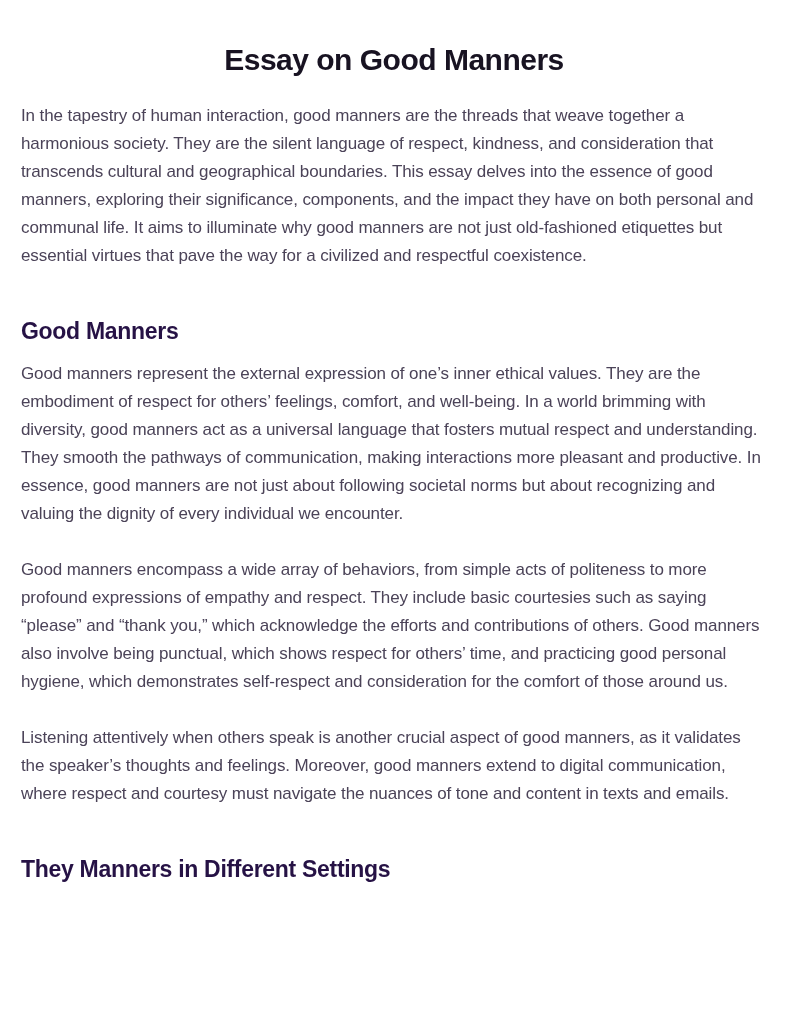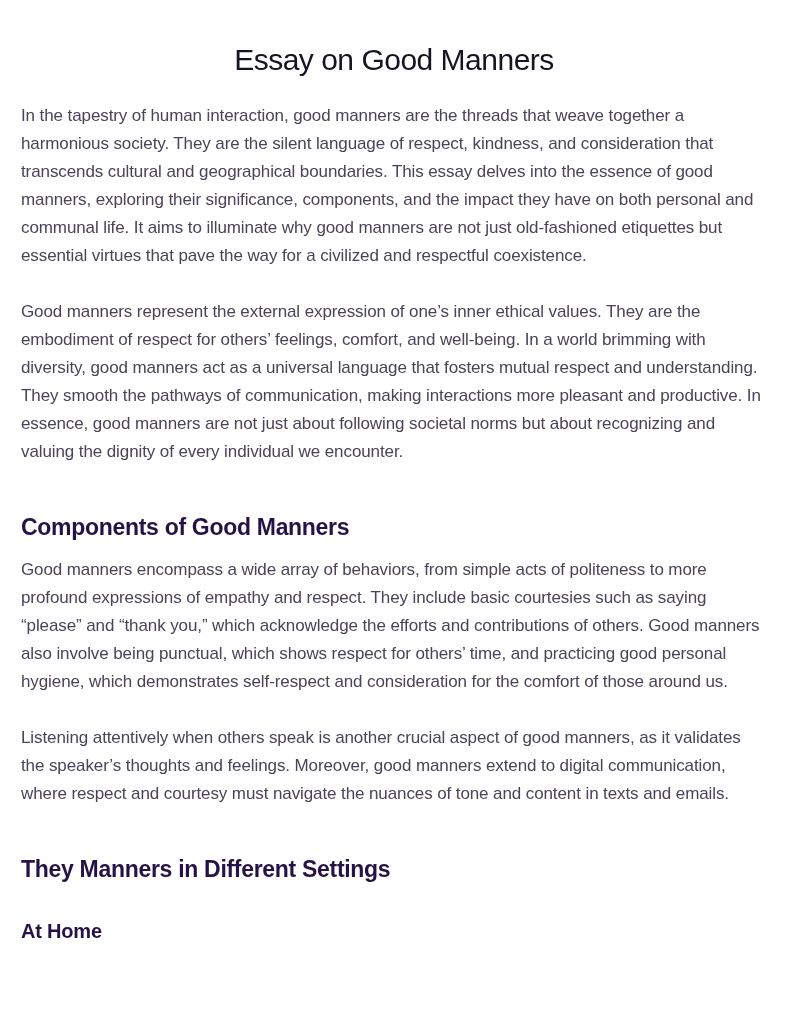--- a/index.html
+++ b/index.html
@@ -15,21 +15,21 @@
     height: 1024px;
     padding: 0 21px;
     overflow: hidden;
     background: #ffffff;
   }
   .essay-title {
     margin: 42px 0 24px;
     text-align: center;
     font-size: 30px;
     line-height: 36px;
-    font-weight: 400;
+    font-weight: 700;
     letter-spacing: -0.5px;
     color: #181322;
   }
   .body-paragraph {
     margin: 0 0 28px;
     font-size: 17px;
     line-height: 28px;
     letter-spacing: -0.1px;
     color: #4b4358;
   }
@@ -53,27 +53,26 @@
 </head>
 <body>
 
 <div class="page">
   <article>
 
     <h1 class="essay-title">Essay on Good Manners</h1>
 
     <p class="body-paragraph">In the tapestry of human interaction, good manners are the threads that weave together a harmonious society. They are the silent language of respect, kindness, and consideration that transcends cultural and geographical boundaries. This essay delves into the essence of good manners, exploring their significance, components, and the impact they have on both personal and communal life. It aims to illuminate why good manners are not just old-fashioned etiquettes but essential virtues that pave the way for a civilized and respectful coexistence.</p>
 
+    <h2 class="section-heading">Good Manners</h2>
 
     <p class="body-paragraph">Good manners represent the external expression of one’s inner ethical values. They are the embodiment of respect for others’ feelings, comfort, and well-being. In a world brimming with diversity, good manners act as a universal language that fosters mutual respect and understanding. They smooth the pathways of communication, making interactions more pleasant and productive. In essence, good manners are not just about following societal norms but about recognizing and valuing the dignity of every individual we encounter.</p>
 
-    <h2 class="section-heading">Components of Good Manners</h2>
 
     <p class="body-paragraph">Good manners encompass a wide array of behaviors, from simple acts of politeness to more profound expressions of empathy and respect. They include basic courtesies such as saying “please” and “thank you,” which acknowledge the efforts and contributions of others. Good manners also involve being punctual, which shows respect for others’ time, and practicing good personal hygiene, which demonstrates self-respect and consideration for the comfort of those around us.</p>
 
     <p class="body-paragraph">Listening attentively when others speak is another crucial aspect of good manners, as it validates the speaker’s thoughts and feelings. Moreover, good manners extend to digital communication, where respect and courtesy must navigate the nuances of tone and content in texts and emails.</p>
 
     <h2 class="section-heading">They Manners in Different Settings</h2>
 
-    <h3 class="subsection-heading">At Home</h3>
 
   </article>
 </div>
 
 </body></html>

